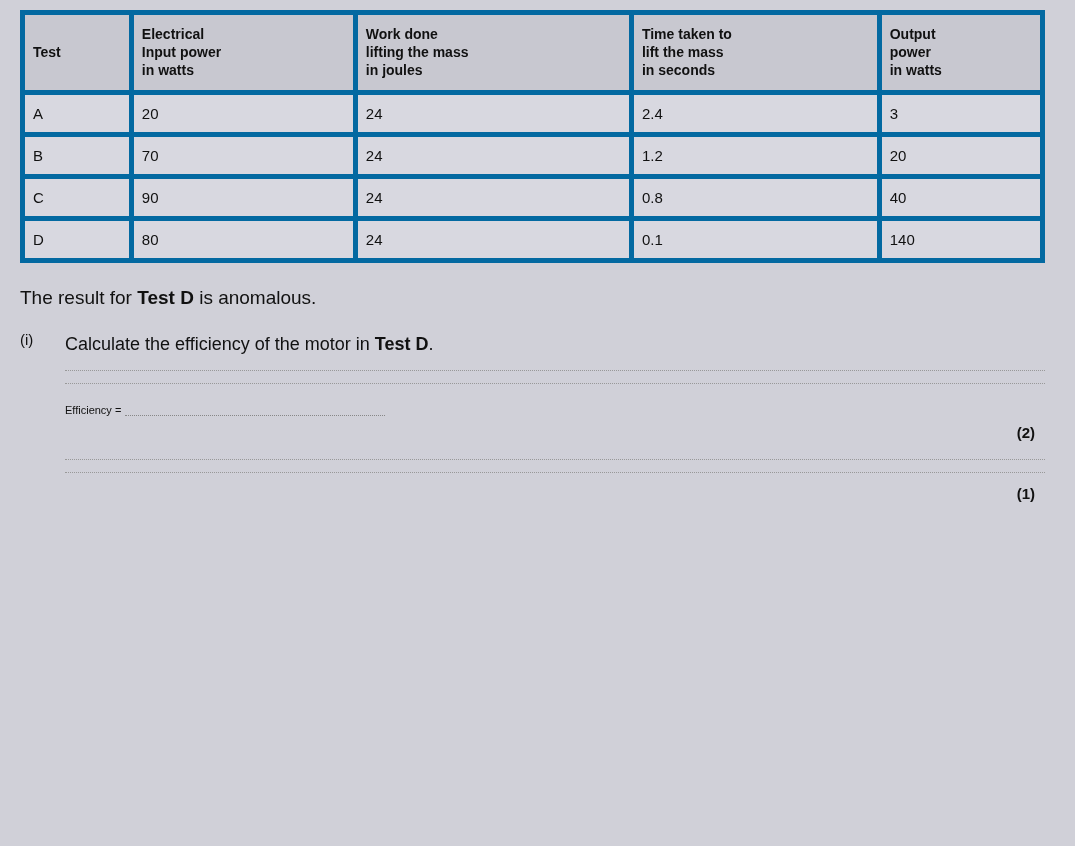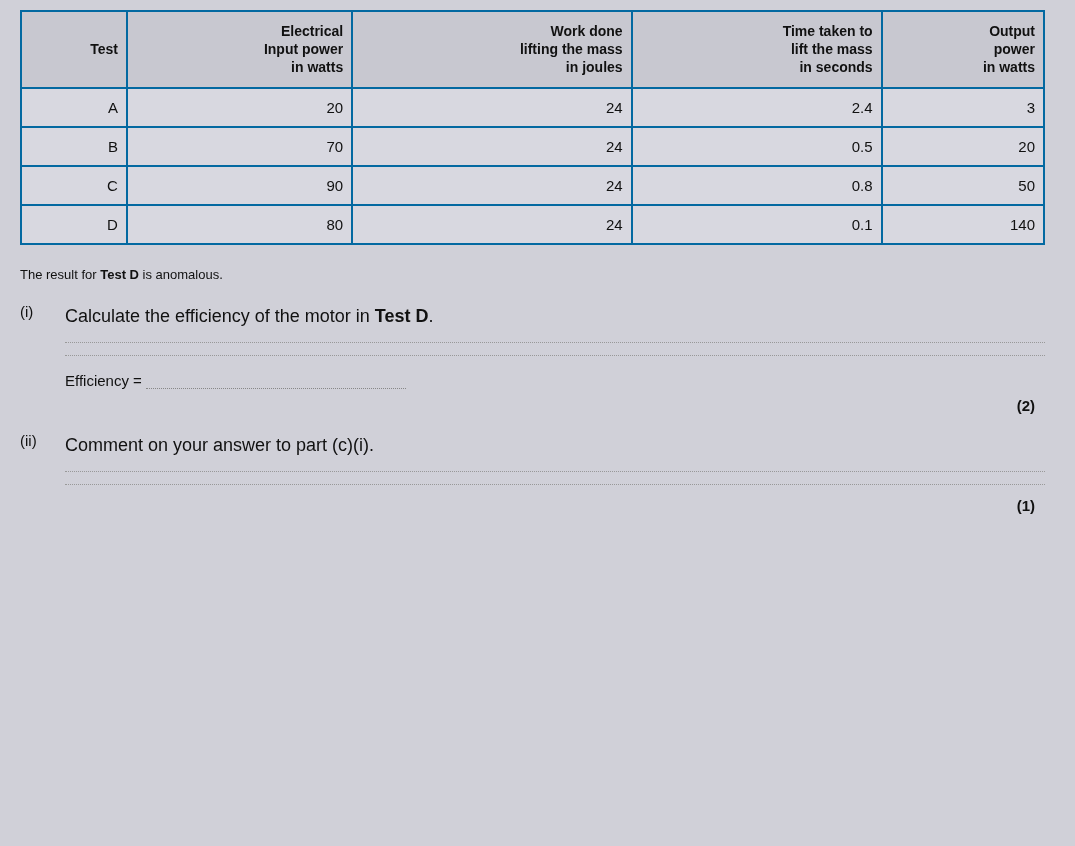--- a/index.html
+++ b/index.html
@@ -24,22 +24,22 @@
 
     
     .data-table {
       width: 100%;
       border-collapse: collapse;
       border: 2px solid #555;
       margin-bottom: 20px;
     }
 
     .data-table th, .data-table td {
-      border: 2px solid #0369a1;
-      text-align: right;
+      border: 5px solid #0369a1;
+      text-align: left;
       padding: 10px 8px;
       vertical-align: middle;
     }
 
     .data-table thead tr {
       background-color: #c8c8d0;
     }
 
     .data-table thead th {
       font-weight: bold;
@@ -50,21 +50,21 @@
     .data-table tbody tr {
       background-color: #d8d8e0;
     }
 
     .data-table tbody td {
       font-size: 15px;
     }
 
     .section-text {
       margin: 14px 0 10px 0;
-      font-size: 13px;
+      font-size: 19px;
       line-height: 1.6;
     }
 
     .question-block {
       margin: 10px 0 6px 0;
     }
 
     .question-line {
       display: flex;
       align-items: flex-start;
@@ -82,23 +82,23 @@
       line-height: 1.5;
       flex: 1;
     }
 
     .answer-lines-block {
       margin: 0 0 4px 45px;
     }
 
     .efficiency-line {
       margin: 16px 0 8px 45px;
-      font-size: 15px;
+      font-size: 11px;
       display: flex;
-      align-items: center;
+      align-items: flex-end;
     }
 
     .efficiency-dots {
       display: inline-block;
       border-bottom: 1px dotted #888;
       width: 260px;
       margin-left: 4px;
       height: 16px;
     }
 
@@ -139,29 +139,29 @@
           <td>A</td>
           <td>20</td>
           <td>24</td>
           <td>2.4</td>
           <td>3</td>
         </tr>
         <tr>
           <td>B</td>
           <td>70</td>
           <td>24</td>
-          <td>0.5</td>
+          <td>1.2</td>
           <td>20</td>
         </tr>
         <tr>
           <td>C</td>
           <td>90</td>
           <td>24</td>
           <td>0.8</td>
-          <td>50</td>
+          <td>40</td>
         </tr>
         <tr>
           <td>D</td>
           <td>80</td>
           <td>24</td>
           <td>0.1</td>
           <td>140</td>
         </tr>
       </tbody>
   </table>
@@ -185,24 +185,20 @@
 
     <div class="efficiency-line">
       <span>Efficiency =</span>
       <span class="efficiency-dots"></span>
     </div>
 
     <div class="marks-right">(2)</div>
   </div>
 
   <div class="question-block sub-question">
-    <div class="question-line">
-      <span class="question-number">(ii)</span>
-      <span class="question-text">Comment on your answer to part (c)(i).</span>
-    </div>
 
     <div class="answer-lines-block">
       <hr class="dotted">
       <hr class="dotted">
     </div>
 
     <div class="marks-right">(1)</div>
   </div>
 
 </div>

